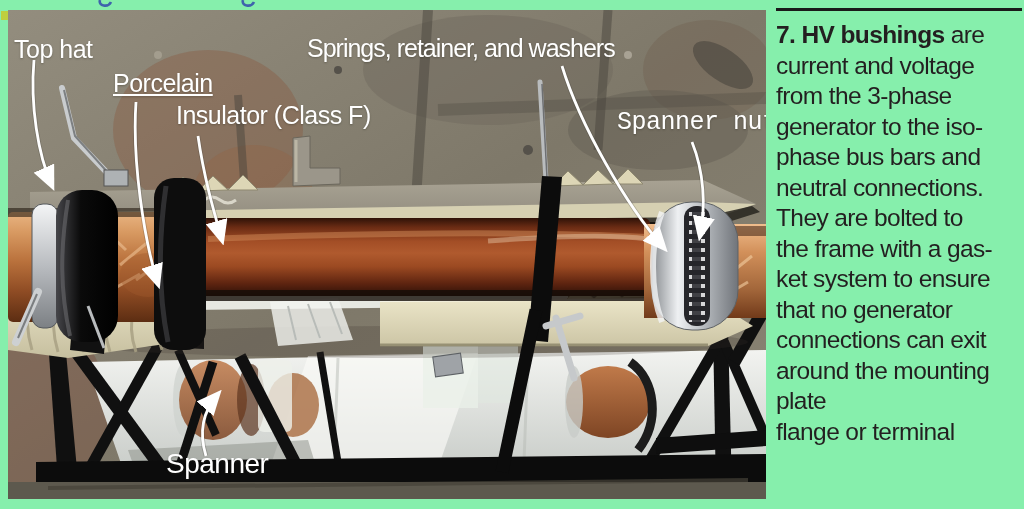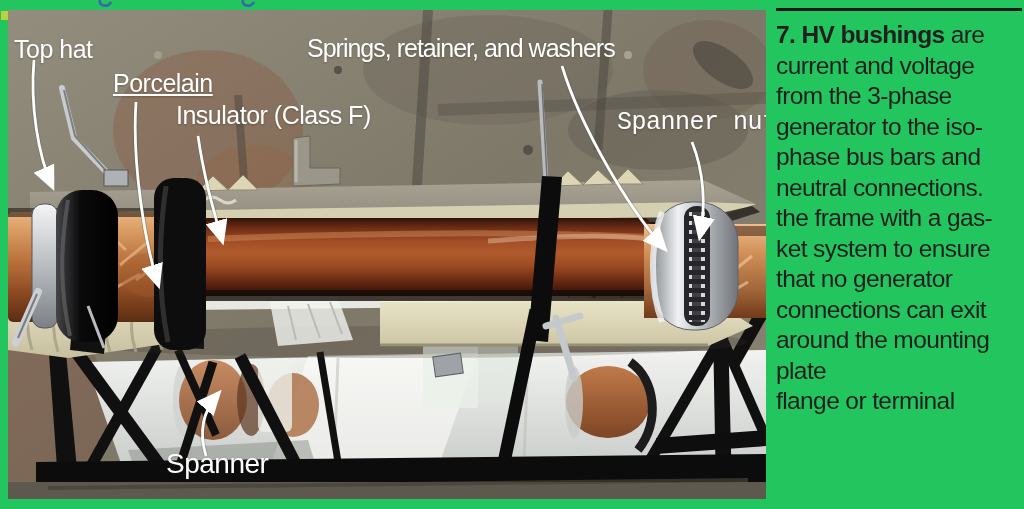--- a/index.html
+++ b/index.html
@@ -1,16 +1,16 @@
 <!DOCTYPE html>
 <html><head>
 <meta charset="utf-8">
 <style>
   html,body{margin:0;padding:0;background:#ffffff;}
-  .page{position:relative;width:1024px;height:509px;background:#22c55e;overflow:hidden;
+  .page{position:relative;width:1024px;height:509px;background:#86efac;overflow:hidden;
         font-family:"Liberation Sans",sans-serif;}
   .photo{position:absolute;left:8px;top:10px;width:758px;height:489px;overflow:hidden;
          background:#87816f;}
   .scene{position:absolute;left:0;top:0;}
   .pl{position:absolute;color:#ffffff;font-size:25px;letter-spacing:-0.5px;white-space:nowrap;
       text-shadow:0 1px 2px rgba(40,40,30,0.35);line-height:1;}
   .pl.big{font-size:28px;}
   .remnants{position:absolute;left:0;top:0;width:1024px;height:10px;}
   .speck{position:absolute;left:1px;top:11px;width:9px;height:9px;background:#bfcf3e;}
   .caption{position:absolute;left:776px;top:8px;width:246px;}
@@ -284,20 +284,21 @@
   </div>
 
   <aside class="caption">
     <div class="rule"></div>
     <p><b>7. HV bushings</b><span> are</span></p>
     <p>current and voltage</p>
     <p>from the 3-phase</p>
     <p>generator to the iso-</p>
     <p>phase bus bars and</p>
     <p>neutral connections.</p>
+    <p>They are bolted to</p>
     <p>the frame with a gas-</p>
     <p>ket system to ensure</p>
     <p>that no generator</p>
     <p>connections can exit</p>
     <p>around the mounting</p>
     <p>plate</p>
     <p>flange or terminal</p>
   </aside>
 
 </div>

